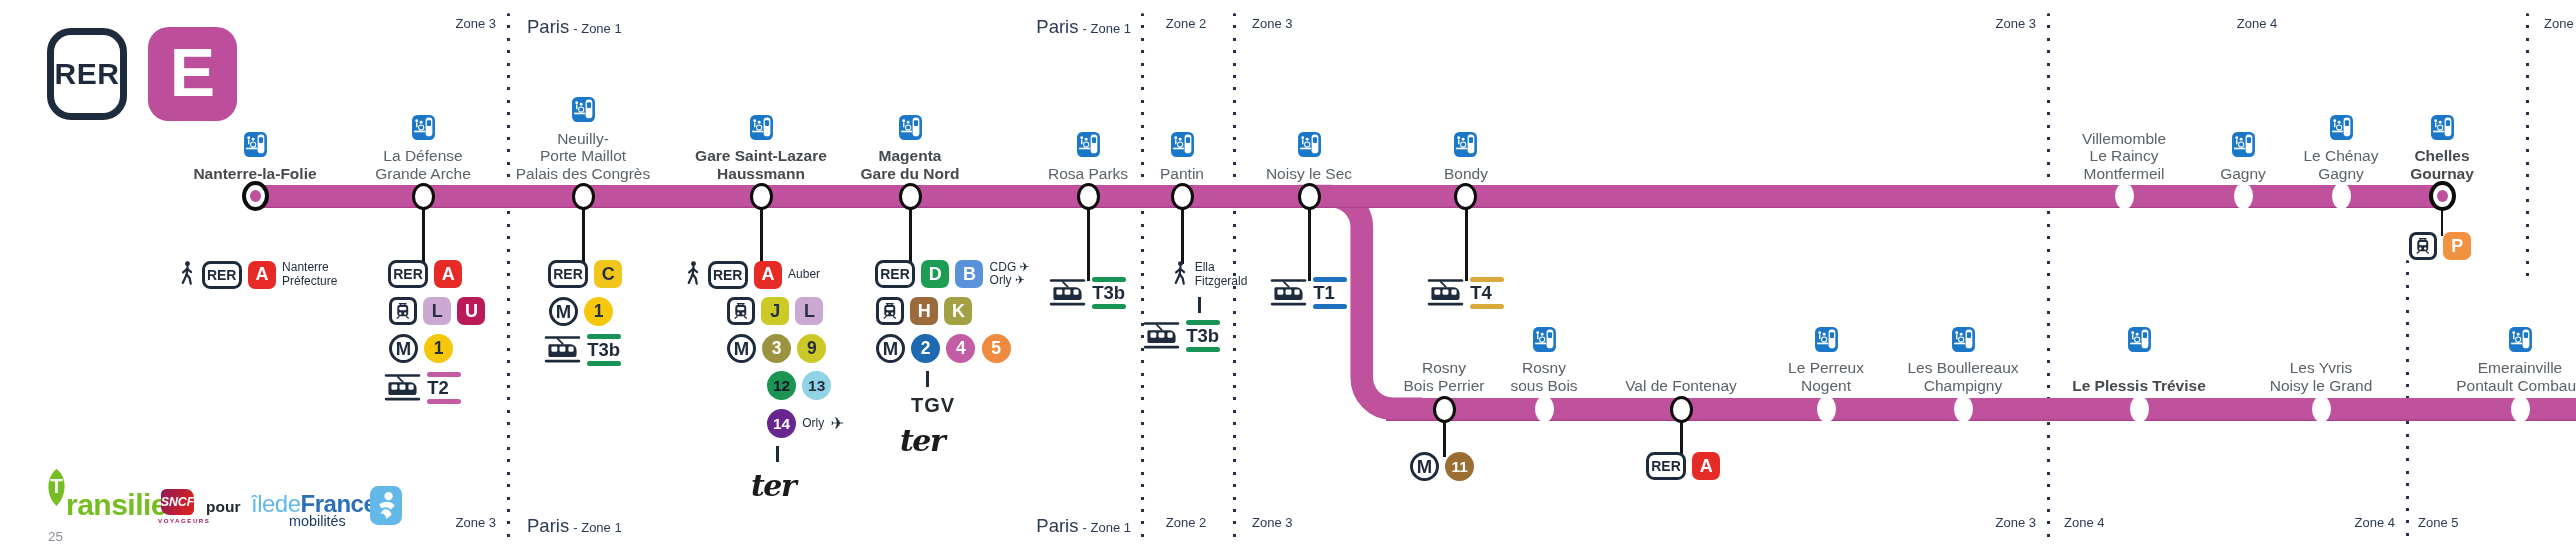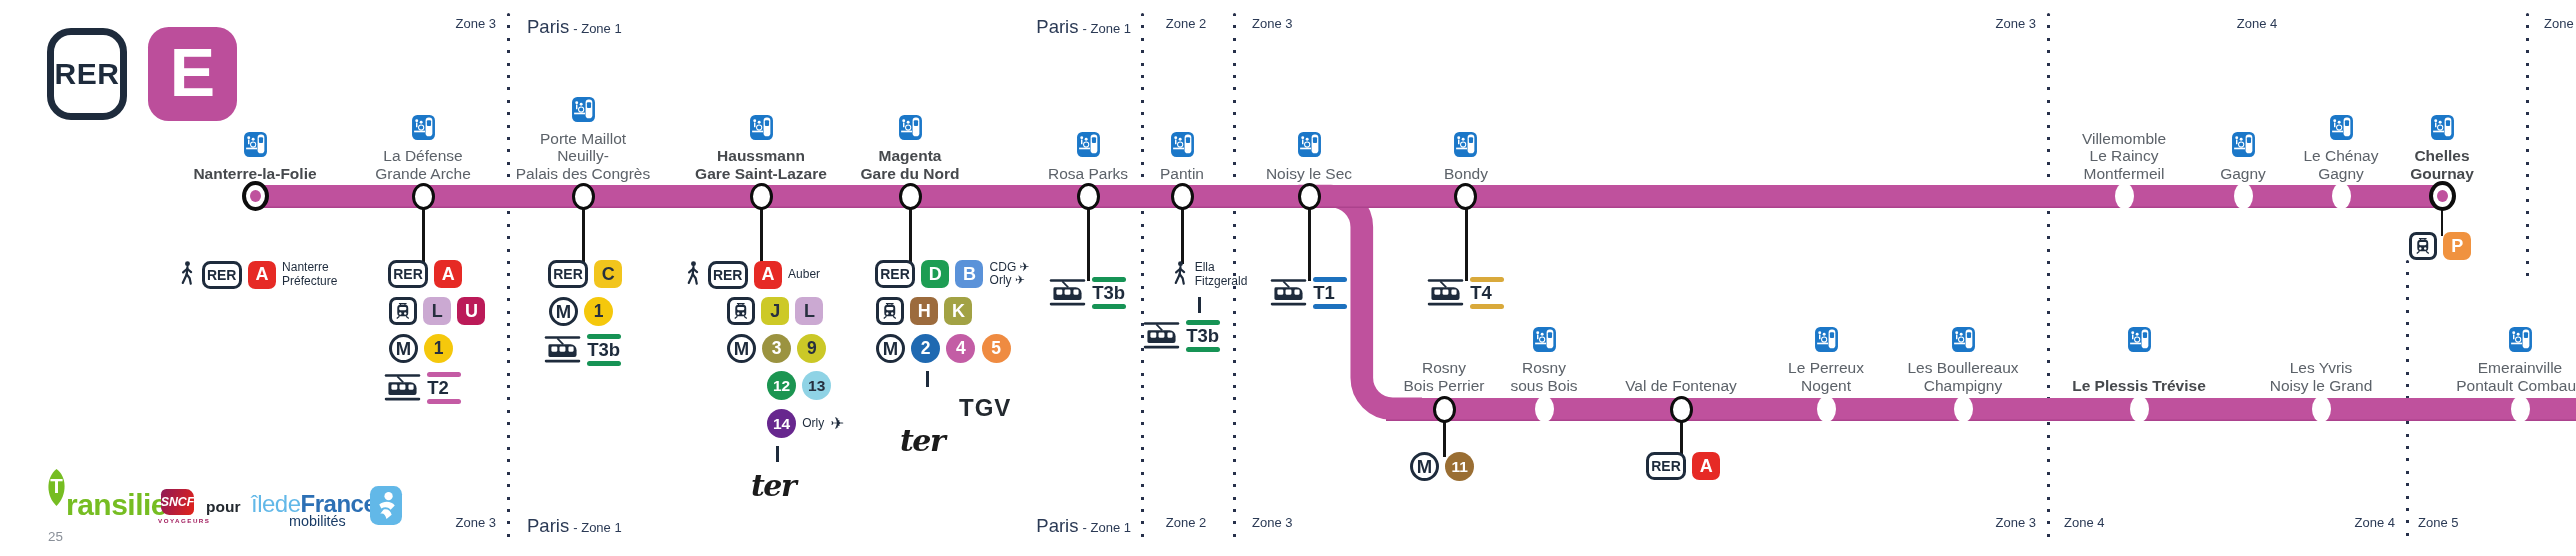--- a/index.html
+++ b/index.html
@@ -37,21 +37,21 @@
        font-weight:bold;font-size:17.5px;flex:0 0 auto;}
   .rerlogo{width:40px;height:28px;border:3.1px solid #1E2B3C;border-radius:8.2px;background:#fff;box-sizing:border-box;
            display:flex;align-items:center;justify-content:center;font-weight:bold;font-size:14px;color:#1E2B3C;flex:0 0 auto;}
   .boxlogo{width:28px;height:28px;border:3.1px solid #1E2B3C;border-radius:7.2px;background:#fff;box-sizing:border-box;
            display:flex;align-items:center;justify-content:center;flex:0 0 auto;}
   .mlogo{width:29px;height:29px;border:3.1px solid #1E2B3C;border-radius:50%;background:#fff;box-sizing:border-box;
          display:flex;align-items:center;justify-content:center;font-weight:bold;font-size:18.5px;color:#1E2B3C;flex:0 0 auto;}
   .note{font-size:12px;line-height:13.4px;color:#1E2B3C;white-space:nowrap;}
   .plane{font-size:16.5px;color:#1E2B3C;}
   .dashmark{width:2.6px;height:15.5px;background:#1E2B3C;}
-  .tgv{font-weight:bold;font-size:24px;color:#23292F;letter-spacing:1px;margin-left:48px;}
+  .tgv{font-weight:bold;font-size:20px;color:#23292F;letter-spacing:1px;}
   .ter{font-family:"DejaVu Serif",serif;font-style:italic;font-weight:bold;font-size:30px;color:#1b1b1b;letter-spacing:-1.5px;}
   .tramcol{display:flex;flex-direction:column;align-items:flex-start;gap:2.1px;}
   .trambar{width:34px;height:5.2px;border-radius:2.6px;}
   .tramlabel{font-weight:bold;font-size:18.5px;color:#1E2B3C;line-height:17.5px;}
   .accicon{position:absolute;z-index:4;}
   
   .f-text{position:absolute;white-space:nowrap;}
   .transilien{left:66px;top:488px;font-size:30px;font-weight:bold;color:#76BD22;letter-spacing:-0.5px;}
   .leaf{left:43px;top:468px;}
   .sncf{left:161px;top:489px;width:33px;height:26px;border-radius:5.2px 8.2px 5.2px 8.2px;
@@ -235,22 +235,22 @@
             <rect x="33" y="15" width="7" height="7" rx="1.5" fill="#fff"></rect>
             <rect x="1" y="33" width="48" height="3.4" rx="1.7" fill="#1E2B3C"></rect>
           </svg></div>
         <div class="tramcol">
           <div class="trambar" style="background: rgb(196, 91, 164);"></div>
           <div class="tramlabel">T2</div>
           <div class="trambar" style="background: rgb(196, 91, 164);"></div>
         </div>
       </div>
       <div class="st-name" style="left: 408px; bottom: 374px;">
+        <div>Neuilly-</div>
         <div>Porte Maillot</div>
-        <div>Neuilly-</div>
         <div>Palais des Congrès</div>
       </div>
       <div class="accicon" style="left: 572px; bottom: 432px;"><svg width="23" height="25" viewBox="0 0 44 48">
           <rect x="0" y="0" width="44" height="48" rx="10" fill="#1B77C8"></rect>
           <rect x="26" y="5" width="13" height="36" rx="6" fill="#fff"></rect>
           <rect x="28.5" y="10" width="8" height="11" rx="2" fill="#1B77C8"></rect>
           <circle cx="9" cy="11" r="2.8" fill="#fff"></circle>
           <rect x="7.6" y="14.5" width="2.8" height="9" fill="#fff"></rect>
           <circle cx="17.5" cy="14" r="2.8" fill="#fff"></circle>
           <circle cx="17.5" cy="24" r="5" fill="none" stroke="#fff" stroke-width="2"></circle>
@@ -276,22 +276,22 @@
             <rect x="33" y="15" width="7" height="7" rx="1.5" fill="#fff"></rect>
             <rect x="1" y="33" width="48" height="3.4" rx="1.7" fill="#1E2B3C"></rect>
           </svg></div>
         <div class="tramcol">
           <div class="trambar" style="background: rgb(22, 147, 85);"></div>
           <div class="tramlabel">T3b</div>
           <div class="trambar" style="background: rgb(22, 147, 85);"></div>
         </div>
       </div>
       <div class="st-name bold" style="left: 586px; bottom: 374px;">
+        <div>Gare Saint-Lazare</div>
         <div>Haussmann</div>
-        <div>Gare Saint-Lazare</div>
       </div>
       <div class="accicon" style="left: 750px; bottom: 414px;"><svg width="23" height="25" viewBox="0 0 44 48">
           <rect x="0" y="0" width="44" height="48" rx="10" fill="#1B77C8"></rect>
           <rect x="26" y="5" width="13" height="36" rx="6" fill="#fff"></rect>
           <rect x="28.5" y="10" width="8" height="11" rx="2" fill="#1B77C8"></rect>
           <circle cx="9" cy="11" r="2.8" fill="#fff"></circle>
           <rect x="7.6" y="14.5" width="2.8" height="9" fill="#fff"></rect>
           <circle cx="17.5" cy="14" r="2.8" fill="#fff"></circle>
           <circle cx="17.5" cy="24" r="5" fill="none" stroke="#fff" stroke-width="2"></circle>
           <rect x="4" y="30" width="21" height="3.2" fill="#fff"></rect>
@@ -328,21 +328,21 @@
         </div>
         <div class="sqb" style="background: rgb(205, 201, 39); color: rgb(39, 48, 63);">J</div>
         <div class="sqb" style="background: rgb(203, 169, 210); color: rgb(39, 48, 63);">L</div>
       </div>
       <div class="row" style="left: 727px; top: 334px;">
         <div class="mlogo">M</div>
         <div class="cib" style="background: rgb(155, 147, 64); color: rgb(255, 255, 255);">3</div>
         <div class="cib" style="background: rgb(203, 200, 39); color: rgb(39, 48, 63);">9</div>
       </div>
       <div class="row" style="left: 767px; top: 371px;">
-        <div class="cib" style="background: rgb(27, 149, 81); color: #ffffff; font-size: 15.5px;">12</div>
+        <div class="cib" style="background: rgb(27, 149, 81); color: #0f172a; font-size: 15.5px;">12</div>
         <div class="cib" style="background: rgb(143, 211, 229); color: rgb(39, 48, 63); font-size: 15.5px;">13</div>
       </div>
       <div class="row" style="left: 767px; top: 409px;">
         <div class="cib" style="background: rgb(103, 39, 142); color: rgb(255, 255, 255); font-size: 15.5px;">14</div>
         <div class="note">
           <div>Orly</div>
         </div>
         <div class="plane">✈</div>
       </div>
       <div class="row" style="left: 776px; top: 446px;">

